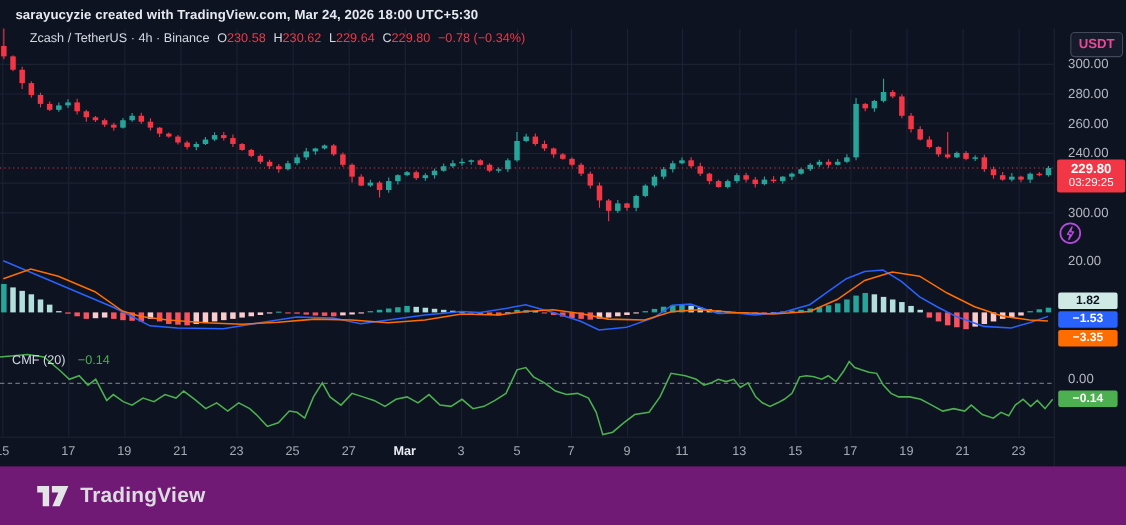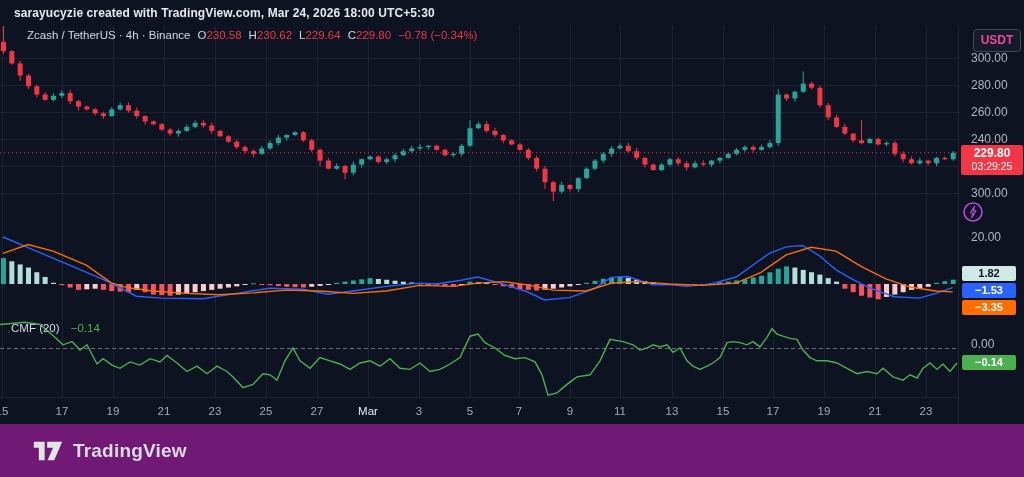--- a/index.html
+++ b/index.html
@@ -24,21 +24,21 @@
      border:1px solid #43485a;border-radius:4px;background:#161b2b;color:#ec4899;font-size:12px;font-weight:600;cursor:pointer;}
   .price-badge{position:absolute;left:2px;top:119px;width:62px;padding:2px 0 3px 0;background:#f23645;border-radius:2px;
      text-align:center;color:#fff;z-index:4;}
   .price-badge .p{font-size:12px;font-weight:700;line-height:13px;}
   .price-badge .cd{font-size:10.5px;line-height:12px;}
   .ind-badge{position:absolute;left:3px;width:54px;height:15px;line-height:15px;border-radius:2px;
      text-align:center;font-size:11px;font-weight:600;z-index:4;}
   .bolt{position:absolute;left:3px;top:175px;width:22px;height:22px;cursor:pointer;}
   #time-axis{position:absolute;left:0;top:397px;width:958px;height:27px;border-top:1px solid #1d2330;cursor:ew-resize;}
   .t-label{position:absolute;top:7px;transform:translateX(-50%);font-size:11.5px;color:#a6aab5;}
-  .t-label.major{color:#e9ecf3;font-weight:400;}
+  .t-label.major{color:#e9ecf3;font-weight:700;}
   #bottom-bar{position:absolute;left:0;top:424px;width:1024px;height:53px;background:#701a75;display:flex;align-items:center;}
   #tv-logo{display:flex;align-items:center;gap:10px;margin-left:33px;cursor:pointer;}
   #tv-logo .brand{font-size:19px;font-weight:700;color:#dbdcdf;letter-spacing:.2px;}
 </style>
 </head>
 <body>
 
 <div id="root">
 
   <div class="attribution">sarayucyzie created with TradingView.com, Mar 24, 2026 18:00 UTC+5:30</div>

